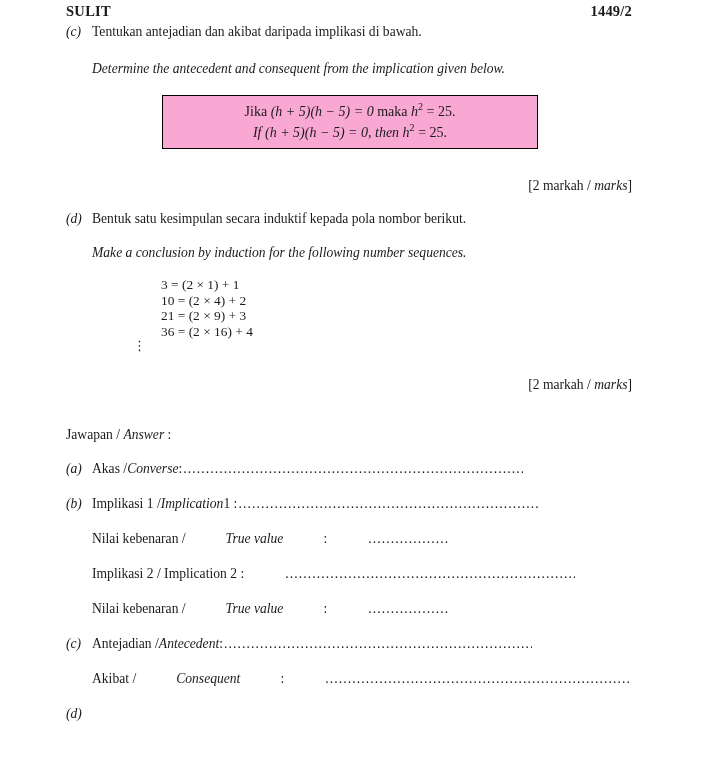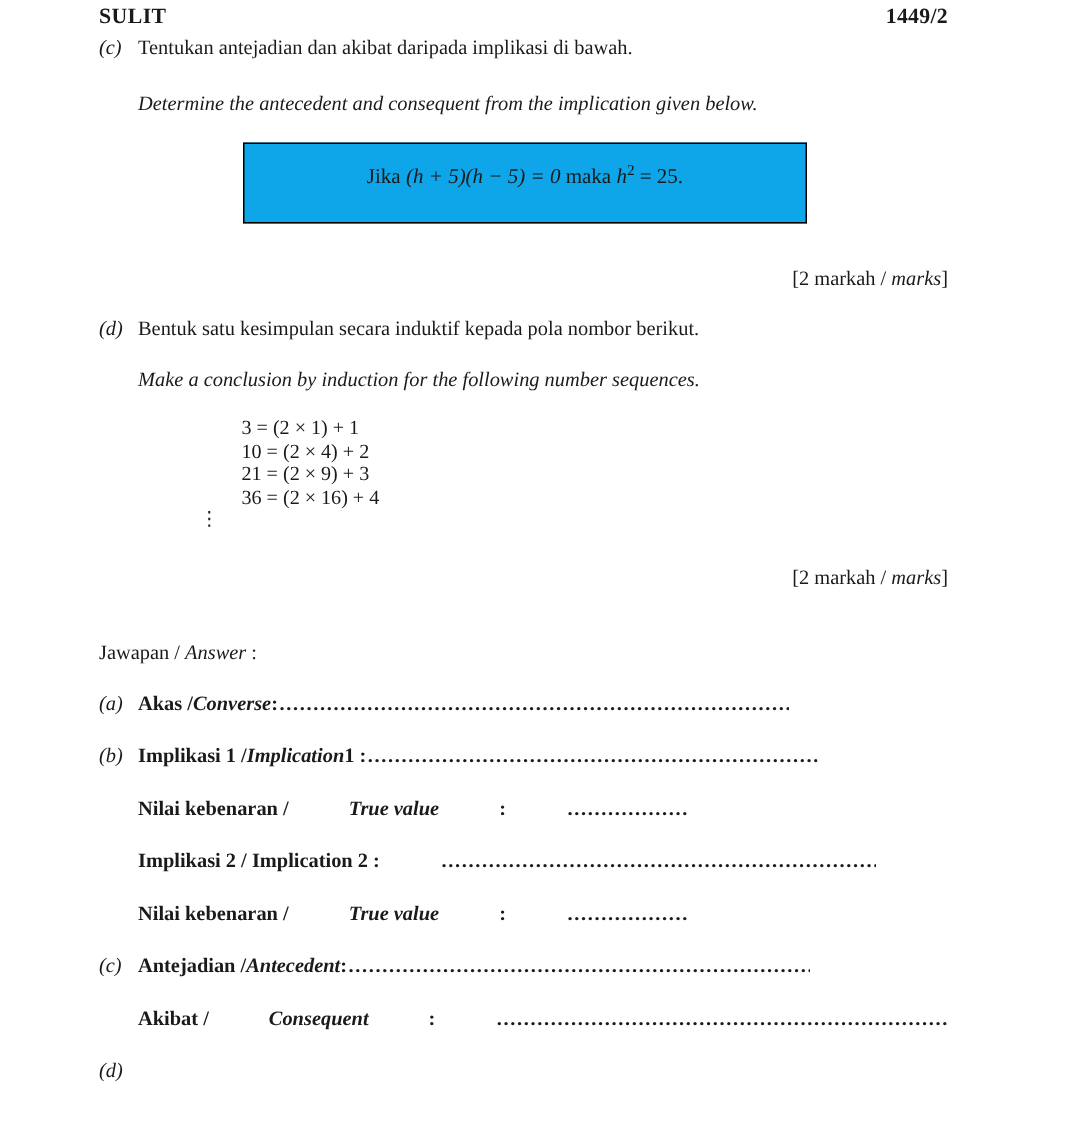--- a/index.html
+++ b/index.html
@@ -69,21 +69,21 @@
     left: 162px;
     top: 95px;
     width: 376px;
     height: 54px;
     border: 1.4px solid #000000;
     box-sizing: border-box;
     display: flex;
     flex-direction: column;
     align-items: center;
     justify-content: center;
-    background: #0ea5e9;
+    background: #f9a8d4;
   }
   .implication-box .line {
     font-size: 14px;
     line-height: 1.0;
     white-space: nowrap;
   }
   .implication-box .line1 { margin-bottom: 7px; }
   .mvar { font-style: italic; }
   .sup { font-size: 0.72em; vertical-align: super; line-height: 0; }
 
@@ -119,21 +119,20 @@
     align-items: baseline;
     font-size: 13.6px;
   }
   .ansrow .qlabel { width: 26px; flex: 0 0 26px; }
   .anscontent {
     flex: 1 1 auto;
     display: flex;
     align-items: flex-start;
     white-space: nowrap;
     overflow: hidden;
-    font-weight: bold;
   }
   .ansrow.sub { left: 92px; }
   .ansrow.sub .anscontent { padding-left: 0; gap: 40px; }
   .dots {
     display: inline-block;
     overflow: hidden;
     white-space: nowrap;
     font-size: 13.6px;
     letter-spacing: 1.1px;
     margin-left: 1px;
@@ -158,20 +157,27 @@
   <div class="indented it" style="top:61px;">Determine the antecedent and consequent from the implication given below.</div>
 
   <div class="implication-box">
     <div class="line line1">
       <span>Jika</span>
       <span class="mvar">(h + 5)(h − 5) = 0</span>
       <span>maka</span>
       <span class="mvar">h</span><span class="sup">2</span>
       <span>= 25.</span>
     </div>
+    <div class="line line2">
+      <span class="it">If</span>
+      <span class="mvar">(h + 5)(h − 5) = 0,</span>
+      <span class="it">then</span>
+      <span class="mvar">h</span><span class="sup">2</span>
+      <span>= 25.</span>
+    </div>
   </div>
 
   <div class="marks" style="top:178px;">
     <span>[2 markah / </span><span class="it">marks</span><span>]</span>
   </div>
 
   <div class="qrow" style="top:211px;">
     <span class="qlabel">(d)</span>
     <span class="qtext">Bentuk satu kesimpulan secara induktif kepada pola nombor berikut.</span>
   </div>

